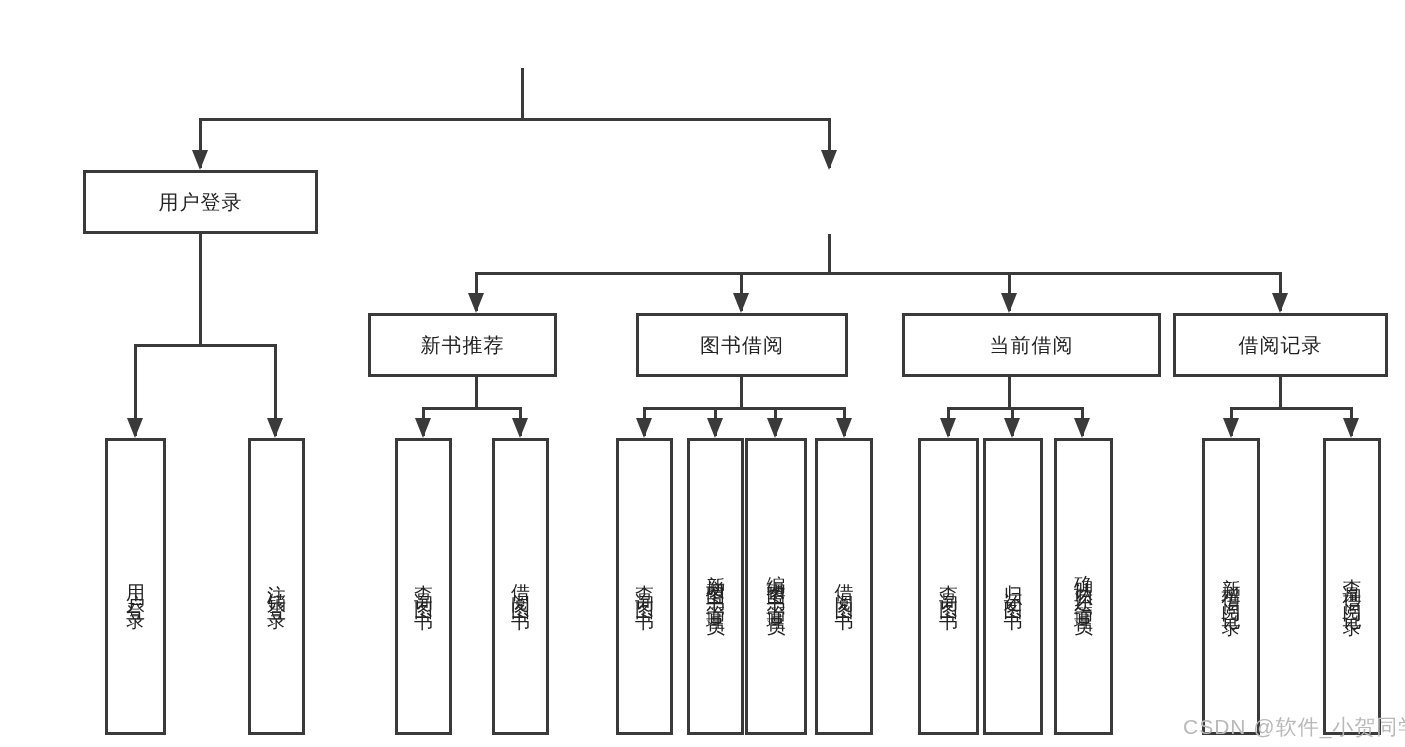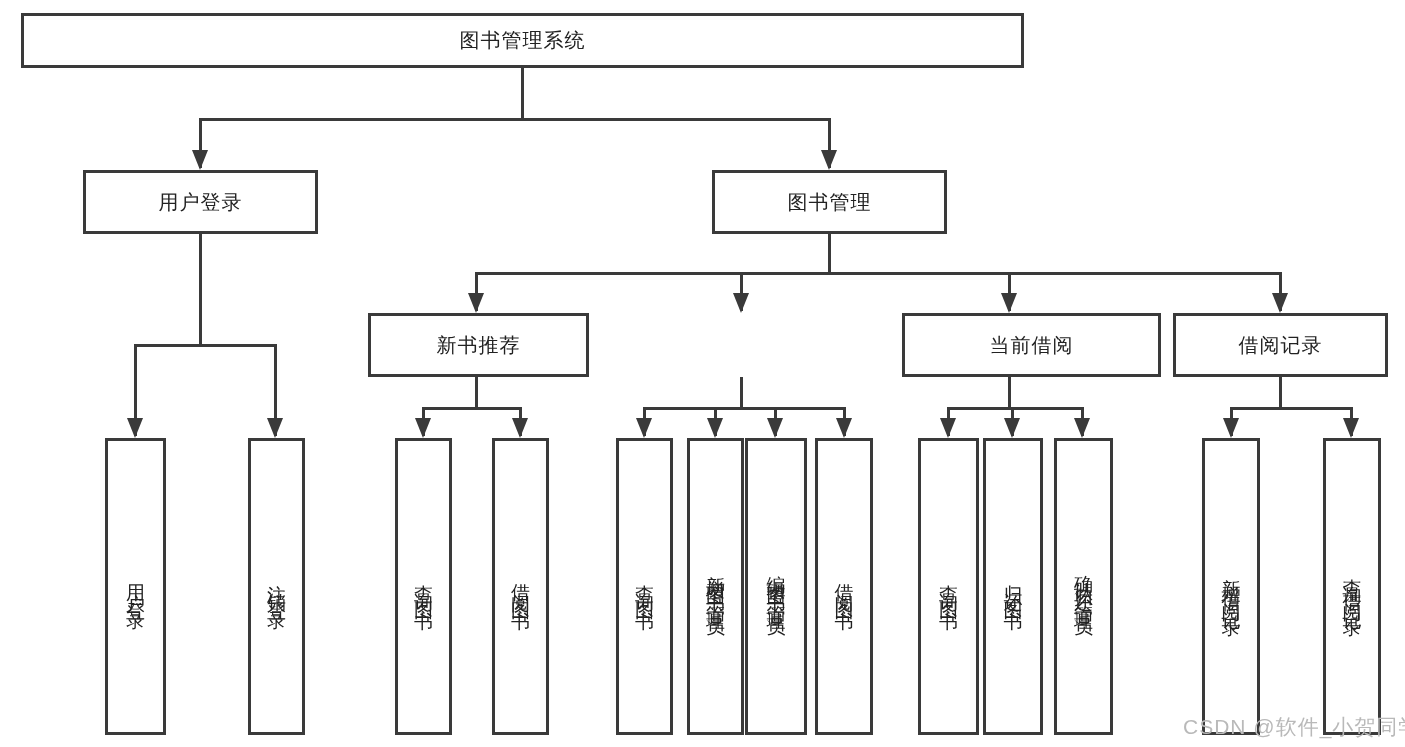--- a/index.html
+++ b/index.html
@@ -52,36 +52,33 @@
     letter-spacing:1px;
     white-space:nowrap;
     z-index:5;
   }
 </style>
 </head>
 <body>
 
 <div id="canvas">
 
-  <div class="box" style="left:21px;top:13px;width:1003px;height:55px;">
-    <span>图书管理系统</span>
-  </div>
 
   <div class="box" style="left:83px;top:170px;width:235px;height:64px;">
     <span>用户登录</span>
   </div>
 
-  <div class="box" style="left:712px;top:170px;width:235px;height:64px;">
-    <span>图书管理</span>
-  </div>
 
-  <div class="box" style="left:368px;top:313px;width:221px;height:64px;">
+  <div class="box" style="left:368px;top:313px;width:189px;height:64px;">
     <span>新书推荐</span>
   </div>
 
+  <div class="box" style="left:636px;top:313px;width:212px;height:64px;">
+    <span>图书借阅</span>
+  </div>
 
   <div class="box" style="left:902px;top:313px;width:259px;height:64px;">
     <span>当前借阅</span>
   </div>
 
   <div class="box" style="left:1173px;top:313px;width:215px;height:64px;">
     <span>借阅记录</span>
   </div>
 
   <div class="box vbox" style="left:105px;top:438px;width:61px;height:297px;">

